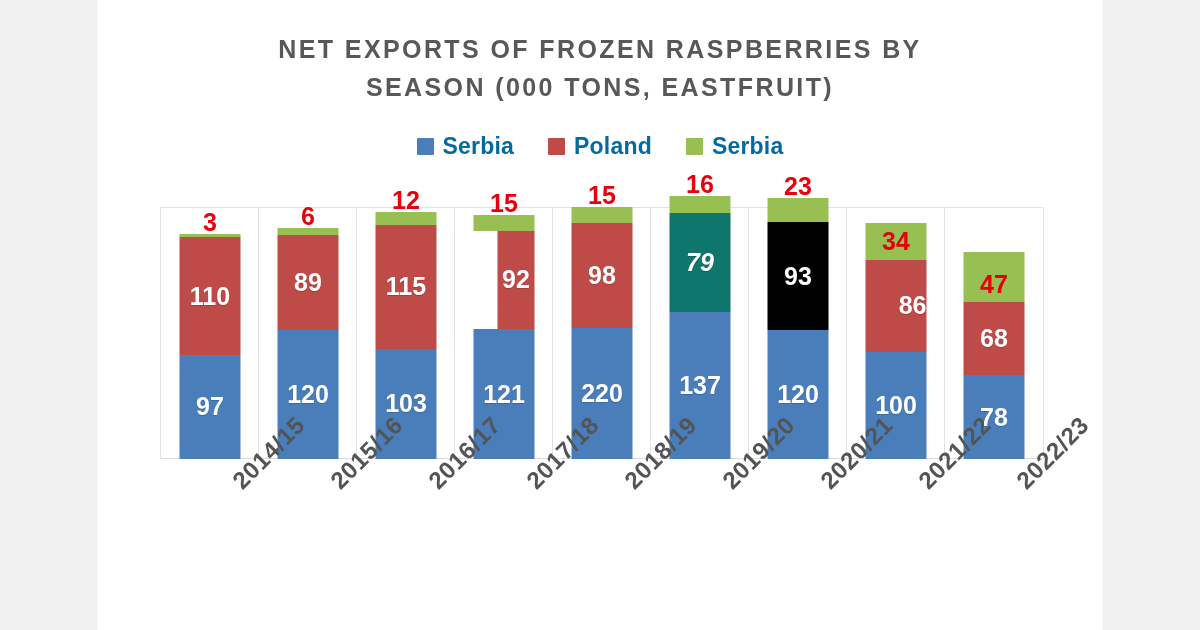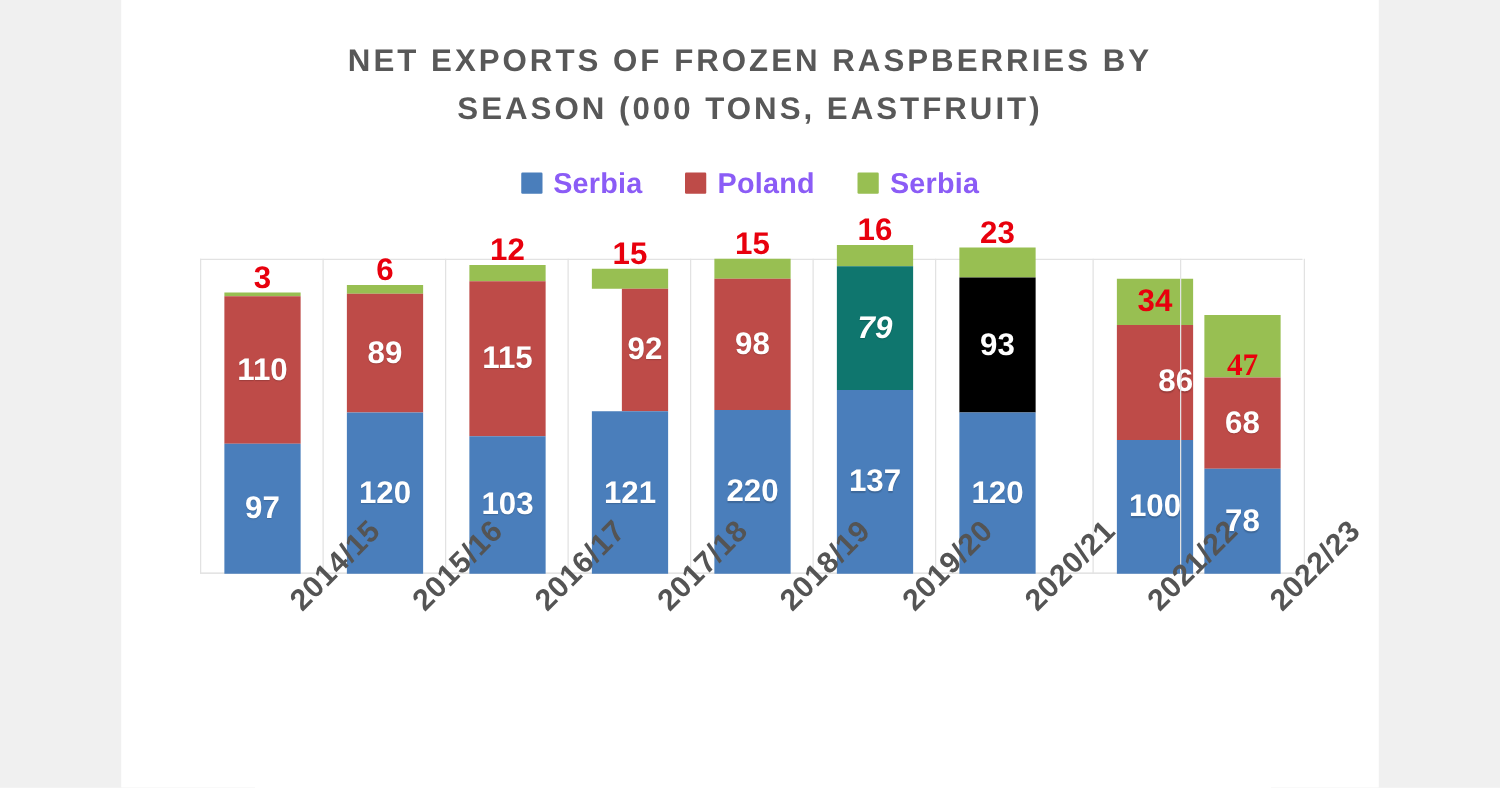--- a/index.html
+++ b/index.html
@@ -68,21 +68,21 @@
   .legend-swatch {
     width: 17px;
     height: 17px;
     display: block;
     border-radius: 1px;
   }
   .legend-label {
     font-family: "Liberation Sans", sans-serif;
     font-weight: bold;
     font-size: 23px;
-    color: #8b5cf6;
+    color: #0369a1;
     letter-spacing: 0.2px;
     white-space: nowrap;
   }
 
   
   
   #plot {
     position: absolute;
     left: 63px;   
     top: 207px;
@@ -300,37 +300,37 @@
               <span class="seg-label lbl-red" style="top: -24px;">23</span>
             </div>
             <div class="seg seg-poland" style="height: 108px; background: #000000;">
               <span class="seg-label lbl-white">93</span>
             </div>
             <div class="seg seg-serbia" style="height: 128.681px; background: rgb(74, 126, 187);">
               <span class="seg-label lbl-white">120</span>
             </div>
           </div>
         </div>
-        <div class="cat-slot" style="left: 714px; width: 98px;">
+        <div class="cat-slot" style="left: 686px; width: 98px;">
           <div class="bar">
             <div class="seg seg-ukraine" style="height: 36.4596px; background: rgb(152, 191, 82);">
               <span class="seg-label lbl-red" style="top: 5.72979px;">34</span>
             </div>
             <div class="seg seg-poland" style="height: 92.2213px; background: rgb(190, 75, 72); justify-content: flex-end;">
               <span class="seg-label lbl-white">86</span>
             </div>
             <div class="seg seg-serbia" style="height: 107.234px; background: rgb(74, 126, 187);">
               <span class="seg-label lbl-white">100</span>
             </div>
           </div>
         </div>
         <div class="cat-slot" style="left: 784px; width: 98px;">
           <div class="bar">
             <div class="seg seg-ukraine" style="height: 50.4px; background: rgb(152, 191, 82);">
-              <span class="seg-label lbl-red" style="top: 28px; font-family: Liberation Serif, serif;">47</span>
+              <span class="seg-label lbl-red" style="top: 20px;">47</span>
             </div>
             <div class="seg seg-poland" style="height: 72.9191px; background: rgb(190, 75, 72);">
               <span class="seg-label lbl-white">68</span>
             </div>
             <div class="seg seg-serbia" style="height: 83.6426px; background: rgb(74, 126, 187);">
               <span class="seg-label lbl-white">78</span>
             </div>
           </div>
         </div>
       </div>

